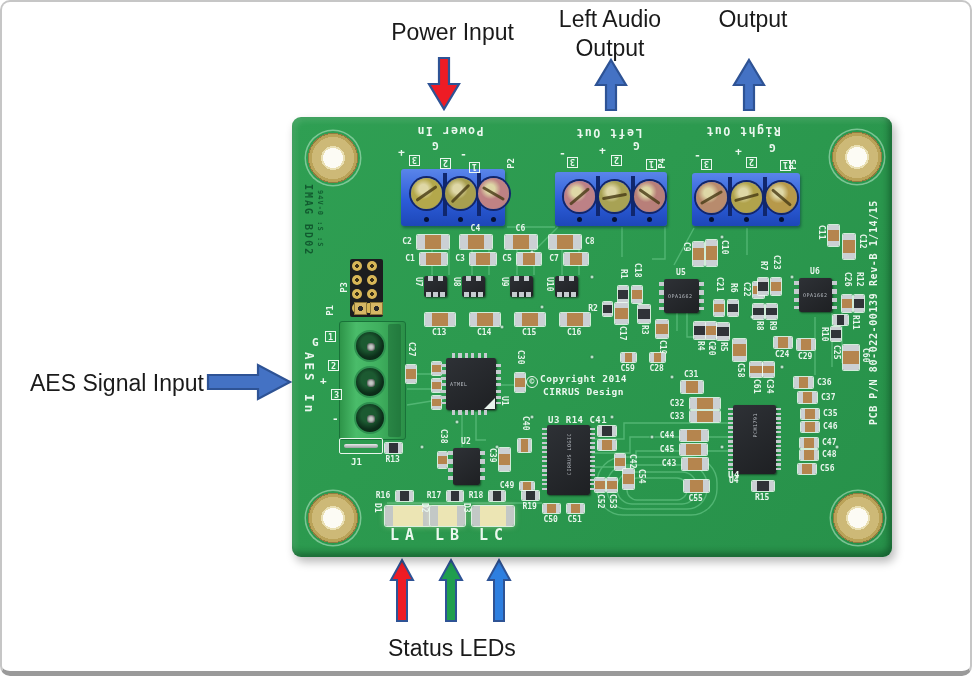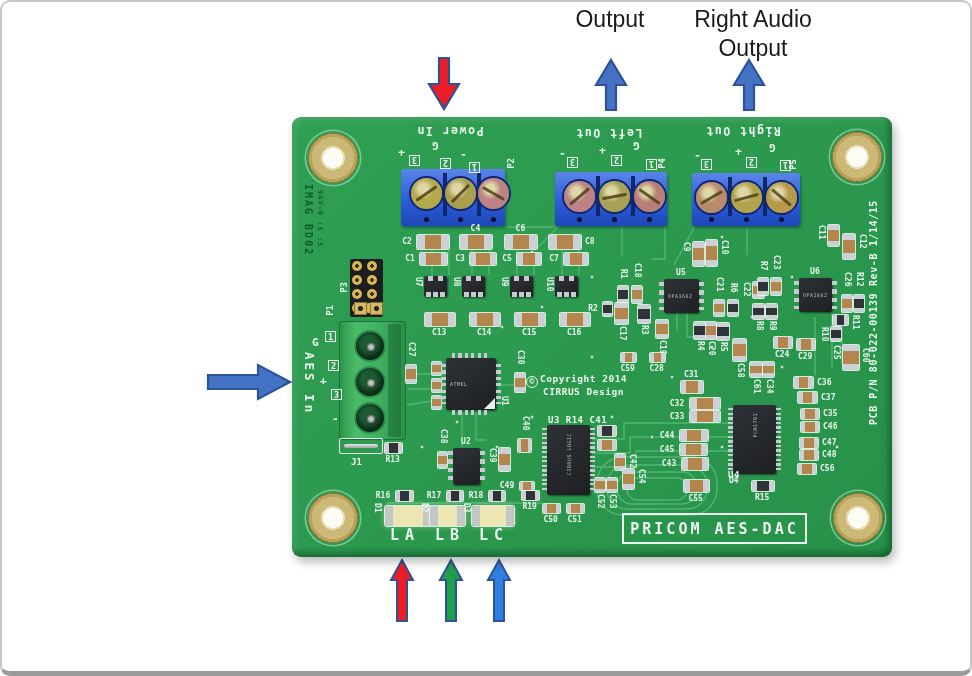--- a/index.html
+++ b/index.html
@@ -32,27 +32,30 @@
   .sk.pn{font-size:10px;writing-mode:vertical-rl;transform:rotate(180deg);letter-spacing:.6px;}
   .titlebox{position:absolute;border:2px solid #ecf8f0;color:#ecf8f0;
     font:bold 15px "DejaVu Sans Mono",monospace;letter-spacing:3px;
     display:flex;align-items:center;justify-content:center;box-sizing:border-box;}
 </style>
 </head>
 <body>
 
 <div class="stage">
 
+  <div class="ann" style="left:383px;top:16px;width:135px;">Power Input</div>
   <div class="ann" style="left:530px;top:3px;width:156px;">
+    <div>Left Audio</div>
     <div>Output</div>
   </div>
   <div class="ann" style="left:672px;top:3px;width:158px;">
-    <div>Right Audio</div>
     <div>Output</div>
   </div>
+  <div class="ann" style="left:28px;top:367px;width:185px;text-align:left;">AES Signal Input</div>
+  <div class="ann" style="left:386px;top:632px;width:130px;text-align:left;">Status LEDs</div>
 
   <svg class="arrow" style="left:425px;top:55px;" width="34" height="54" viewBox="0 0 34 54">
     <polygon points="12,1 22,1 22,27 32,27 17,52 2,27 12,27" stroke-width="2.2" fill="#ee1c25" stroke="#2e5395"></polygon>
   </svg>
   <svg class="arrow" style="left:592px;top:56px;" width="34" height="54" viewBox="0 0 34 54">
     <polygon points="17,2 32,27 22,27 22,52 12,52 12,27 2,27" stroke-width="2.2" fill="#4472c4" stroke="#2e5395"></polygon>
   </svg>
   <svg class="arrow" style="left:730px;top:56px;" width="34" height="54" viewBox="0 0 34 54">
     <polygon points="17,2 32,27 22,27 22,52 12,52 12,27 2,27" stroke-width="2.2" fill="#4472c4" stroke="#2e5395"></polygon>
   </svg>
@@ -126,21 +129,20 @@
           <circle cx="130" cy="330" r="2"></circle>
           <circle cx="430" cy="330" r="2"></circle>
         <circle cx="470" cy="310" r="2"></circle>
           <circle cx="545" cy="330" r="2"></circle>
           <circle cx="240" cy="135" r="2"></circle>
         <circle cx="430" cy="120" r="2"></circle>
           <circle cx="300" cy="160" r="2"></circle>
           <circle cx="500" cy="160" r="2"></circle>
       </g>
     </svg>
-    <div class="titlebox" style="left:330px;top:396px;width:185px;height:31px;">PRICOM AES-DAC</div>
   <div style="position: absolute; left: 14px; top: 14px; width: 54px; height: 54px; border-radius: 50%; background: radial-gradient(circle, rgb(252, 251, 244) 0px, rgb(252, 251, 244) 10px, rgb(233, 223, 178) 10px, rgb(233, 223, 178) 12px, rgb(205, 185, 119) 12px, rgb(205, 185, 119) 21px, rgb(186, 162, 88) 21px, rgb(186, 162, 88) 24px, rgb(143, 123, 64) 24px, rgb(143, 123, 64) 25px, rgba(0, 0, 0, 0) 25px); box-shadow: rgba(190, 235, 205, 0.55) 0px 0px 0px 1.5px;"></div>
       <div style="position: absolute; left: 538px; top: 13px; width: 54px; height: 54px; border-radius: 50%; background: radial-gradient(circle, rgb(252, 251, 244) 0px, rgb(252, 251, 244) 10px, rgb(233, 223, 178) 10px, rgb(233, 223, 178) 12px, rgb(205, 185, 119) 12px, rgb(205, 185, 119) 21px, rgb(186, 162, 88) 21px, rgb(186, 162, 88) 24px, rgb(143, 123, 64) 24px, rgb(143, 123, 64) 25px, rgba(0, 0, 0, 0) 25px); box-shadow: rgba(190, 235, 205, 0.55) 0px 0px 0px 1.5px;"></div>
       <div style="position: absolute; left: 14px; top: 374px; width: 54px; height: 54px; border-radius: 50%; background: radial-gradient(circle, rgb(252, 251, 244) 0px, rgb(252, 251, 244) 10px, rgb(233, 223, 178) 10px, rgb(233, 223, 178) 12px, rgb(205, 185, 119) 12px, rgb(205, 185, 119) 21px, rgb(186, 162, 88) 21px, rgb(186, 162, 88) 24px, rgb(143, 123, 64) 24px, rgb(143, 123, 64) 25px, rgba(0, 0, 0, 0) 25px); box-shadow: rgba(190, 235, 205, 0.55) 0px 0px 0px 1.5px;"></div>
       <div style="position: absolute; left: 539px; top: 374px; width: 54px; height: 54px; border-radius: 50%; background: radial-gradient(circle, rgb(252, 251, 244) 0px, rgb(252, 251, 244) 10px, rgb(233, 223, 178) 10px, rgb(233, 223, 178) 12px, rgb(205, 185, 119) 12px, rgb(205, 185, 119) 21px, rgb(186, 162, 88) 21px, rgb(186, 162, 88) 24px, rgb(143, 123, 64) 24px, rgb(143, 123, 64) 25px, rgba(0, 0, 0, 0) 25px); box-shadow: rgba(190, 235, 205, 0.55) 0px 0px 0px 1.5px;"></div>
       <div style="position: absolute; left: 109px; top: 52px; width: 104px; height: 57px; border-radius: 3px; background: linear-gradient(rgb(90, 133, 234) 0%, rgb(44, 92, 216) 55%, rgb(29, 71, 184) 100%); box-shadow: rgba(0, 20, 60, 0.4) 1px 2px 3px;">
         <div style="position: absolute; left: 10px; top: 9px; width: 31px; height: 31px; border-radius: 50%; background: radial-gradient(circle at 40% 35%, rgb(222, 215, 166) 0px, rgb(222, 215, 166) 16%, rgb(180, 168, 75) 38%, rgb(180, 168, 75) 72%, rgb(93, 81, 40) 100%); box-shadow: rgb(18, 38, 107) 0px 0px 0px 2px;">
           <div style="position: absolute; left: 3px; top: 14px; width: 25px; height: 3px; background: rgba(70, 58, 20, 0.8); transform: rotate(-35deg); border-radius: 2px;"></div>
         </div>
         <div style="position: absolute; left: 42px; top: 4px; width: 4px; height: 43px; background: rgb(16, 39, 110);"></div>
         <div style="position: absolute; left: 23px; bottom: 4px; width: 5px; height: 5px; border-radius: 50%; background: rgb(6, 17, 51);"></div>

